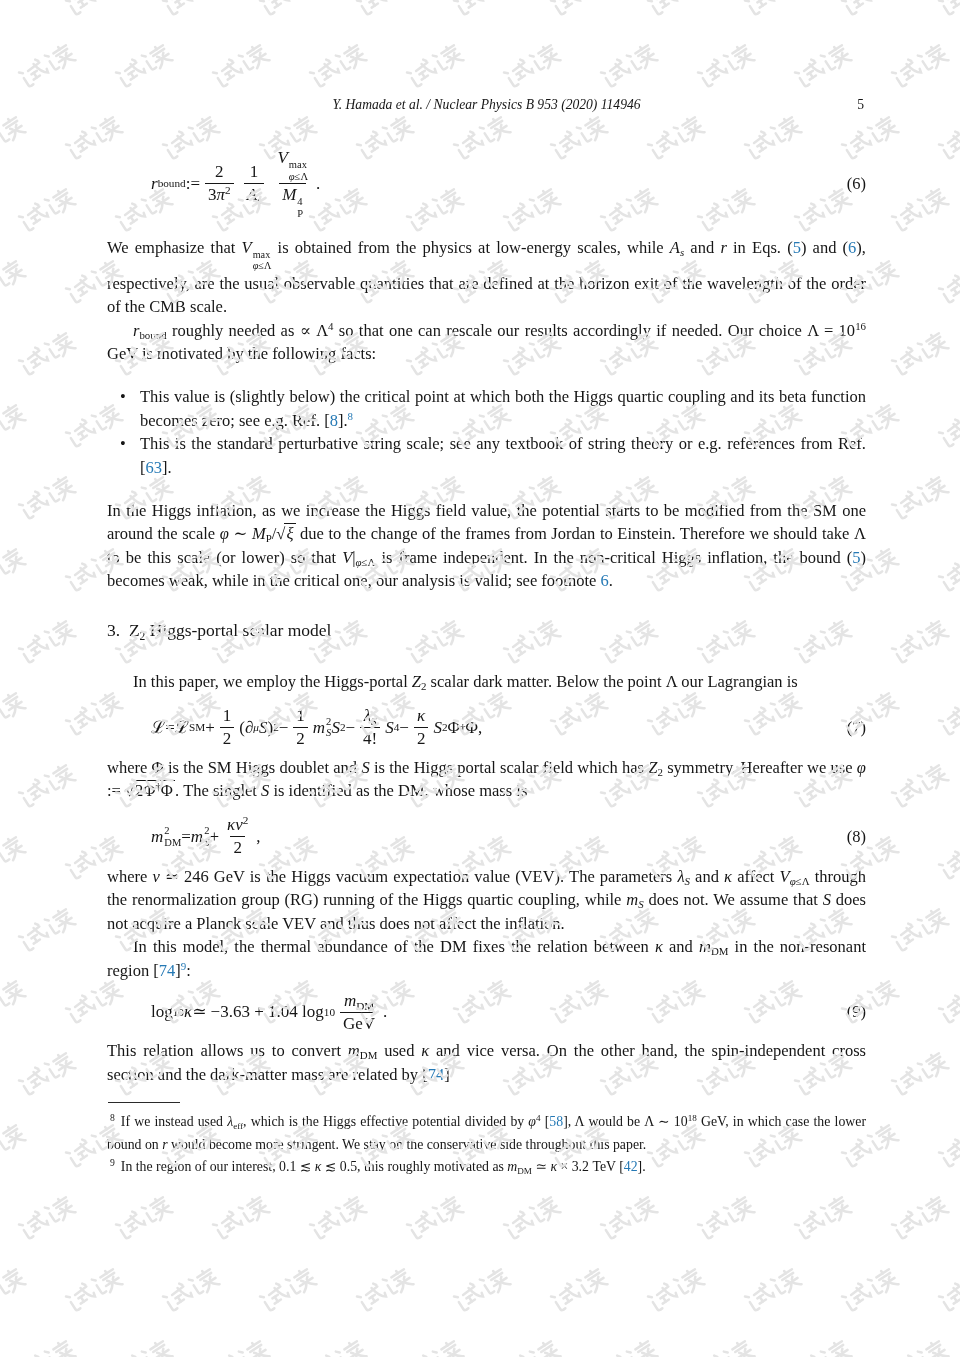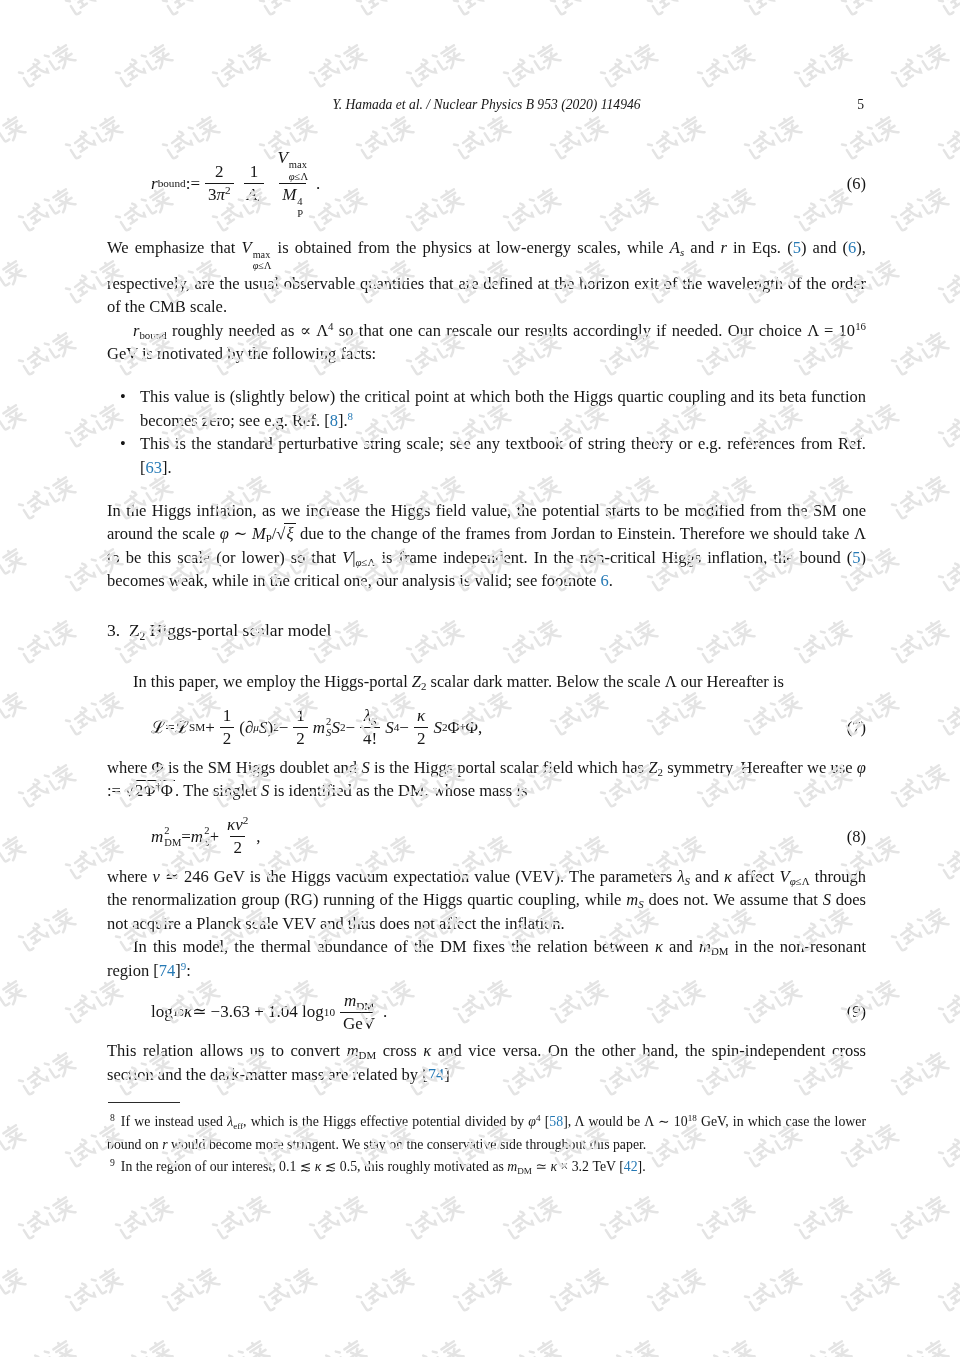--- a/index.html
+++ b/index.html
@@ -1187,21 +1187,21 @@
             <span class="bullet-dot">•</span>
             <div class="bullet-text"><span>This value is (slightly below) the critical point at which both the Higgs quartic coupling and its beta function becomes zero; see e.g. Ref. [</span><span class="link">8</span><span>].</span><span class="link sup">8</span></div>
           </div>
           <div class="bullet-item">
             <span class="bullet-dot">•</span>
             <div class="bullet-text"><span>This is the standard perturbative string scale; see any textbook of string theory or e.g. references from Ref. [</span><span class="link">63</span><span>].</span></div>
           </div>
         </div>
         <p class="para"><span>In the Higgs inflation, as we increase the Higgs field value, the potential starts to be modified from the SM one around the scale </span><span class="i">φ</span><span> ∼ </span><span class="i">M</span><span class="sub">P</span><span>/</span><span class="sqrt"><span class="rs">√</span><span class="rb"><span class="i">ξ</span></span></span><span> due to the change of the frames from Jordan to Einstein. Therefore we should take Λ to be this scale (or lower) so that </span><span class="i">V</span><span>|</span><span class="i sub">φ</span><span class="sub">≤Λ</span><span> is frame independent. In the non-critical Higgs inflation, the bound (</span><span class="link">5</span><span>) becomes weak, while in the critical one, our analysis is valid; see footnote </span><span class="link">6</span><span>.</span></p>
         <div class="heading"><span class="b">3.&nbsp;&nbsp;Z</span><span class="b sub">2</span><span class="b"> Higgs-portal scalar model</span></div>
-        <p class="para indent"><span>In this paper, we employ the Higgs-portal </span><span class="i">Z</span><span class="sub">2</span><span> scalar dark matter. Below the scale Λ our Hereafter is</span></p>
+        <p class="para indent"><span>In this paper, we employ the Higgs-portal </span><span class="i">Z</span><span class="sub">2</span><span> scalar dark matter. Below the point Λ our Lagrangian is</span></p>
         <div class="eq" data-eqnum="(7)">
           <span class="eq-body">
             <span>ℒ</span>
             <span> = </span>
             <span>ℒ</span>
             <span class="sub">SM</span>
             <span> + </span>
             <span class="frac">
               <span class="fn"><span>1</span></span>
               <span class="fd"><span>2</span></span>
@@ -1277,21 +1277,21 @@
             <span> ≃ −3.63 + 1.04 log</span>
             <span class="sub">10</span>
             <span class="frac">
               <span class="fn"><span class="i">m</span><span class="sub">DM</span></span>
               <span class="fd"><span>GeV</span></span>
             </span>
             <span>.</span>
           </span>
           <span class="eq-num">(9)</span>
         </div>
-        <p class="para"><span>This relation allows us to convert </span><span class="i">m</span><span class="sub">DM</span><span> cross </span><span class="i">κ</span><span> and vice versa. On the other hand, the spin-independent cross section and the dark-matter mass are related by [</span><span class="link">74</span><span>]</span></p>
+        <p class="para"><span>This relation allows us to convert </span><span class="i">m</span><span class="sub">DM</span><span> used </span><span class="i">κ</span><span> and vice versa. On the other hand, the spin-independent cross section and the dark-matter mass are related by [</span><span class="link">74</span><span>]</span></p>
         <div class="footnotes">
           <div class="fn-rule"></div>
           <p class="footnote"><span class="fnmark">8</span><span>If we instead used </span><span class="i">λ</span><span class="sub">eff</span><span>, which is the Higgs effective potential divided by </span><span class="i">φ</span><span class="sup">4</span><span> [</span><span class="link">58</span><span>], Λ would be Λ ∼ 10</span><span class="sup">18</span><span> GeV, in which case the lower bound on </span><span class="i">r</span><span> would become more stringent. We stay on the conservative side throughout this paper.</span></p>
           <p class="footnote"><span class="fnmark">9</span><span>In the region of our interest, 0.1 ≲ </span><span class="i">κ</span><span> ≲ 0.5, this roughly motivated as </span><span class="i">m</span><span class="sub">DM</span><span> ≃ </span><span class="i">κ</span><span> × 3.2 TeV [</span><span class="link">42</span><span>].</span></p>
         </div>
       </div>
   </div>
 
 </div>
 

